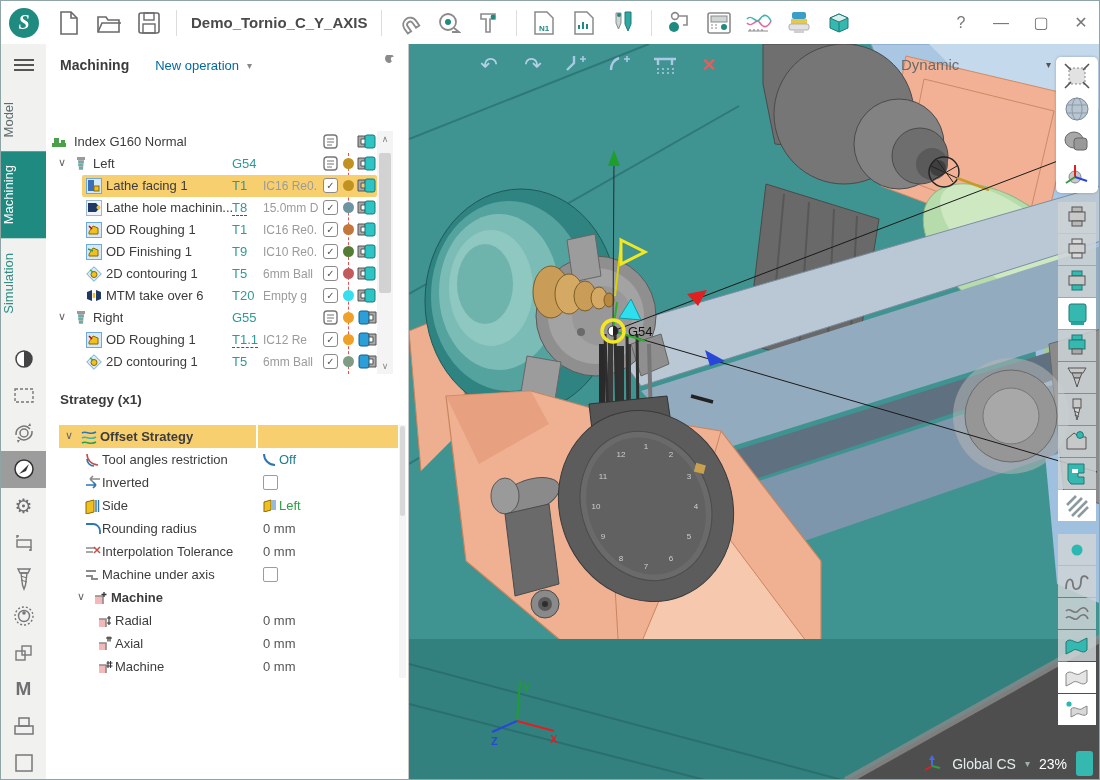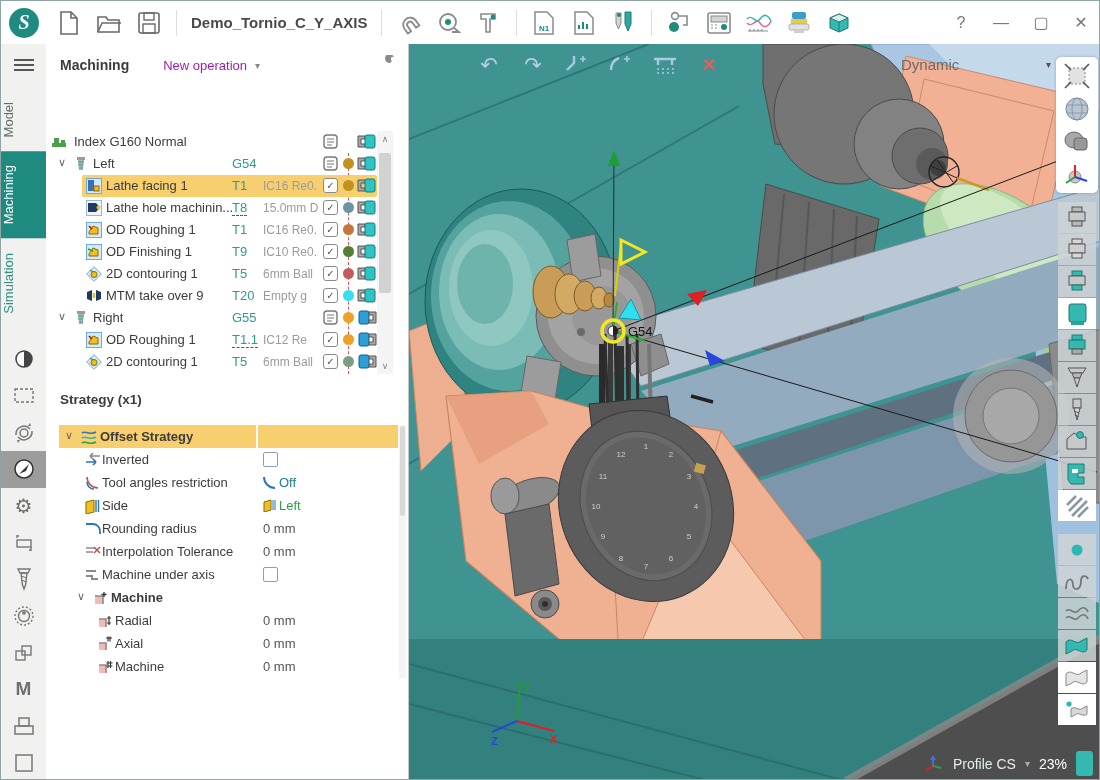--- a/index.html
+++ b/index.html
@@ -19,21 +19,21 @@
   .hamb div{height:2px;background:#555;margin:3px 0;}
   .vtab{writing-mode:vertical-rl;transform:rotate(180deg);font-size:13px;color:#5d6b6b;padding:14px 0;width:45px;text-align:center;}
   .vtab.active{background:#1f8a7f;color:#fff;}
   .vtab.sim{color:#2f8f85;}
   .strip-ic{width:45px;height:38px;display:flex;align-items:center;justify-content:center;color:#6f6f6f;}
   .strip-ic.active{background:#9c9c9c;}
   
   .panel{position:absolute;left:45px;top:43px;width:363px;height:737px;background:#fff;border-right:1px solid #c6c6c6;box-sizing:border-box;font-size:13px;color:#3c3c3c;}
   .phead{position:absolute;left:14px;top:9px;right:10px;height:24px;display:flex;align-items:center;}
   .phead .t{font-weight:bold;font-size:14px;}
-  .phead .op{margin-left:34px;color:#a21caf;}
+  .phead .op{margin-left:26px;color:#0369a1;}
   .caret{color:#888;font-size:10px;margin-left:8px;}
   .wrench{margin-left:auto;}
   .pctrl{position:absolute;left:14px;top:44px;height:24px;display:flex;align-items:center;gap:8px;}
   .toggle{width:30px;height:15px;border-radius:8px;background:#1f8a7f;position:relative;}
   .toggle i{position:absolute;right:1px;top:1px;width:13px;height:13px;background:#fff;border-radius:50%;}
   .lbl{font-weight:bold;color:#4a4a4a;margin-right:14px;}
   .runarrow{width:0;height:0;border-left:11px solid #35aba0;border-top:7px solid transparent;border-bottom:7px solid transparent;margin-right:5px;}
   
   .tree{position:absolute;left:0;top:87px;width:363px;height:243px;}
   .trow{position:absolute;left:0;width:363px;height:22px;}
@@ -414,21 +414,21 @@
               <rect x="8" y="1" width="10" height="13" rx="2" fill="#2ec4c4" stroke="#147a7a"></rect>
             </svg></span>
       </div>
 
       <div class="trow" style="top:154px">
         <span class="opicon" style="left:40px"><svg width="16" height="16">
               <path d="M1 4 L6 2 L6 13 L1 11 z" fill="#1f3864"></path>
               <path d="M15 4 L10 2 L10 13 L15 11 z" fill="#1f3864"></path>
               <rect x="6.7" y="5" width="2.6" height="5" fill="#f0c020"></rect>
             </svg></span>
-        <span class="tlabel" style="left:60px">MTM take over 9</span>
+        <span class="tlabel" style="left:60px">MTM take over 6</span>
         <span class="ttool">T20</span>
         <span class="tinfo">Empty g</span>
         <span class="tcheck">✓</span>
         <span class="tcircle" style="background: rgb(53, 223, 238);"></span>
         <span class="tcube"><svg width="20" height="15">
               <path d="M1 2 h7 v3 h-4 v5 h4 v3 h-7 z" fill="#a8a8a8" stroke="#555"></path>
               <rect x="8" y="1" width="10" height="13" rx="2" fill="#2ec4c4" stroke="#147a7a"></rect>
             </svg></span>
       </div>
 
@@ -500,39 +500,39 @@
           <span class="vline"></span>
         <span class="sexp" style="left:19px">∨</span>
         <span class="sicon" style="left:35px"><svg width="16" height="16">
               <path d="M1 4 c4 -3 8 3 14 -1" fill="none" stroke="#2e75b6" stroke-width="1.6"></path>
               <path d="M1 9 c4 -3 8 3 14 -1" fill="none" stroke="#35b8b0" stroke-width="1.6"></path>
               <path d="M1 14 c4 -3 8 3 14 -1" fill="none" stroke="#2f9e44" stroke-width="1.6"></path>
             </svg></span>
         <span class="slabel b" style="left:54px">Offset Strategy</span>
       </div>
       <div class="srow">
-        <span class="sicon" style="left:39px"><svg width="16" height="14">
-              <path d="M15 4 H5 M5 4 l3 -3 M5 4 l3 3" stroke="#8a8a8a" stroke-width="1.7" fill="none"></path>
-              <path d="M1 10 h10 M11 10 l-3 -3 M11 10 l-3 3" stroke="#2e75b6" stroke-width="1.7" fill="none"></path>
-            </svg></span>
-        <span class="slabel" style="left:56px">Inverted</span>
-        <span class="scheck"></span>
-      </div>
-      <div class="srow">
         <span class="sicon" style="left:39px"><svg width="16" height="16">
               <path d="M2 2 a11 11 0 0 0 11 11" fill="none" stroke="#c0504d" stroke-width="1.6"></path>
               <path d="M2 7 a7 7 0 0 0 7 7" fill="none" stroke="#2e75b6" stroke-width="1.6"></path>
             </svg></span>
         <span class="slabel" style="left:56px">Tool angles restriction</span>
         <span class="svalue teal">
             <svg width="13" height="13">
               <path d="M1 1 a11 11 0 0 0 11 11" fill="none" stroke="#2e75b6" stroke-width="2"></path>
             </svg>
             <span>Off</span>
           </span>
+      </div>
+      <div class="srow">
+        <span class="sicon" style="left:39px"><svg width="16" height="14">
+              <path d="M15 4 H5 M5 4 l3 -3 M5 4 l3 3" stroke="#8a8a8a" stroke-width="1.7" fill="none"></path>
+              <path d="M1 10 h10 M11 10 l-3 -3 M11 10 l-3 3" stroke="#2e75b6" stroke-width="1.7" fill="none"></path>
+            </svg></span>
+        <span class="slabel" style="left:56px">Inverted</span>
+        <span class="scheck"></span>
       </div>
       <div class="srow">
         <span class="sicon" style="left:39px"><svg width="16" height="16">
               <path d="M1 4 l8 -2 v12 l-8 2 z" fill="#f0c020" stroke="#8a6a00"></path>
               <path d="M11 2 v12 M13.5 2 v12" stroke="#2e75b6" stroke-width="1.4"></path>
             </svg></span>
         <span class="slabel" style="left:56px">Side</span>
         <span class="svalue green">
             <svg width="13" height="13">
               <path d="M1 3 l7 -2 v10 l-7 2 z" fill="#f0c020" stroke="#8a6a00"></path>
@@ -936,19 +936,19 @@
     </div>
 
     
     <div class="vstatus">
       <svg width="20" height="20">
           <path d="M9 12 L9 3" stroke="#4a6ae0" stroke-width="2"></path>
           <path d="M9 12 L2 16" stroke="#e02020" stroke-width="2"></path>
           <path d="M9 12 L17 14" stroke="#2f9e44" stroke-width="2"></path>
           <polygon points="9,1 6,6 12,6" fill="#4a6ae0"></polygon>
         </svg>
-      <span>Profile CS</span>
+      <span>Global CS</span>
       <span class="c2">▾</span>
       <span class="pct">23%</span>
       <span class="batt"></span>
     </div>
   </div>
 </div>
 
 </body></html>

